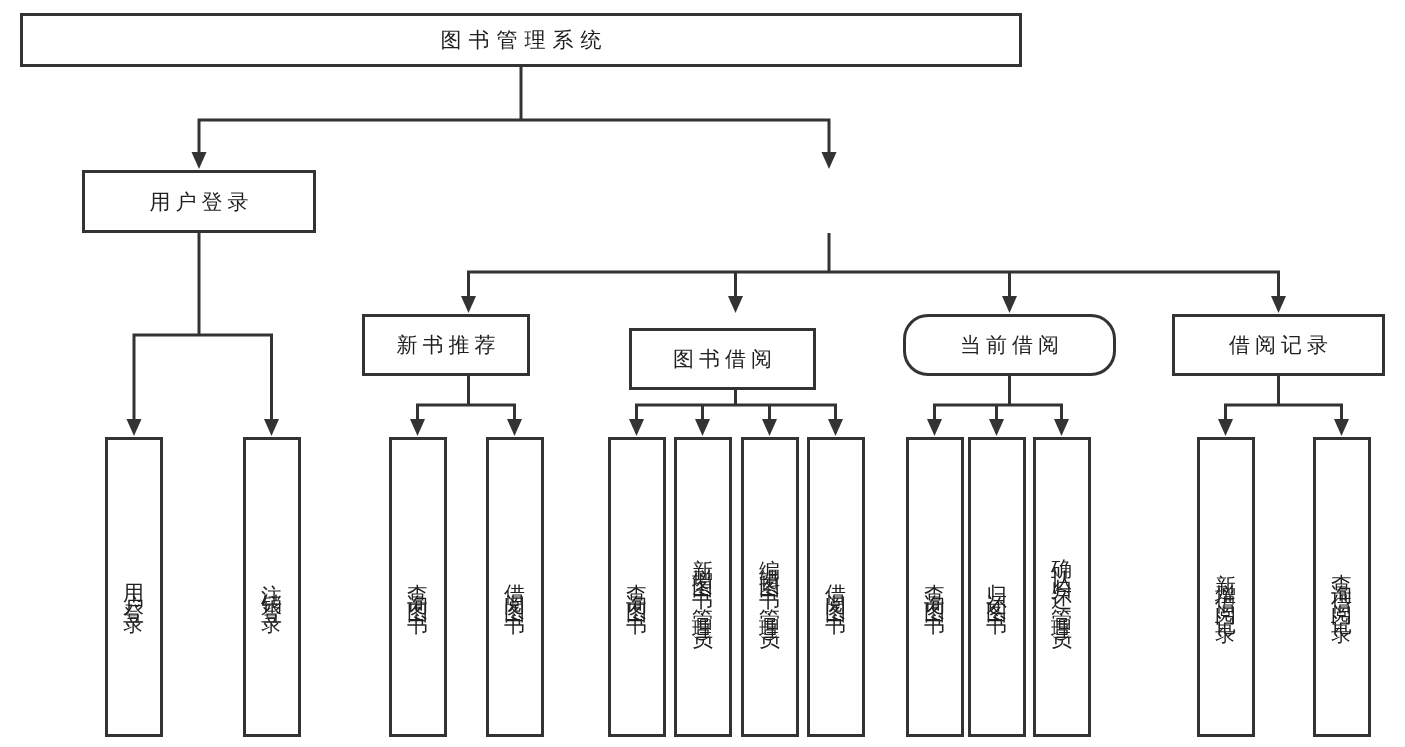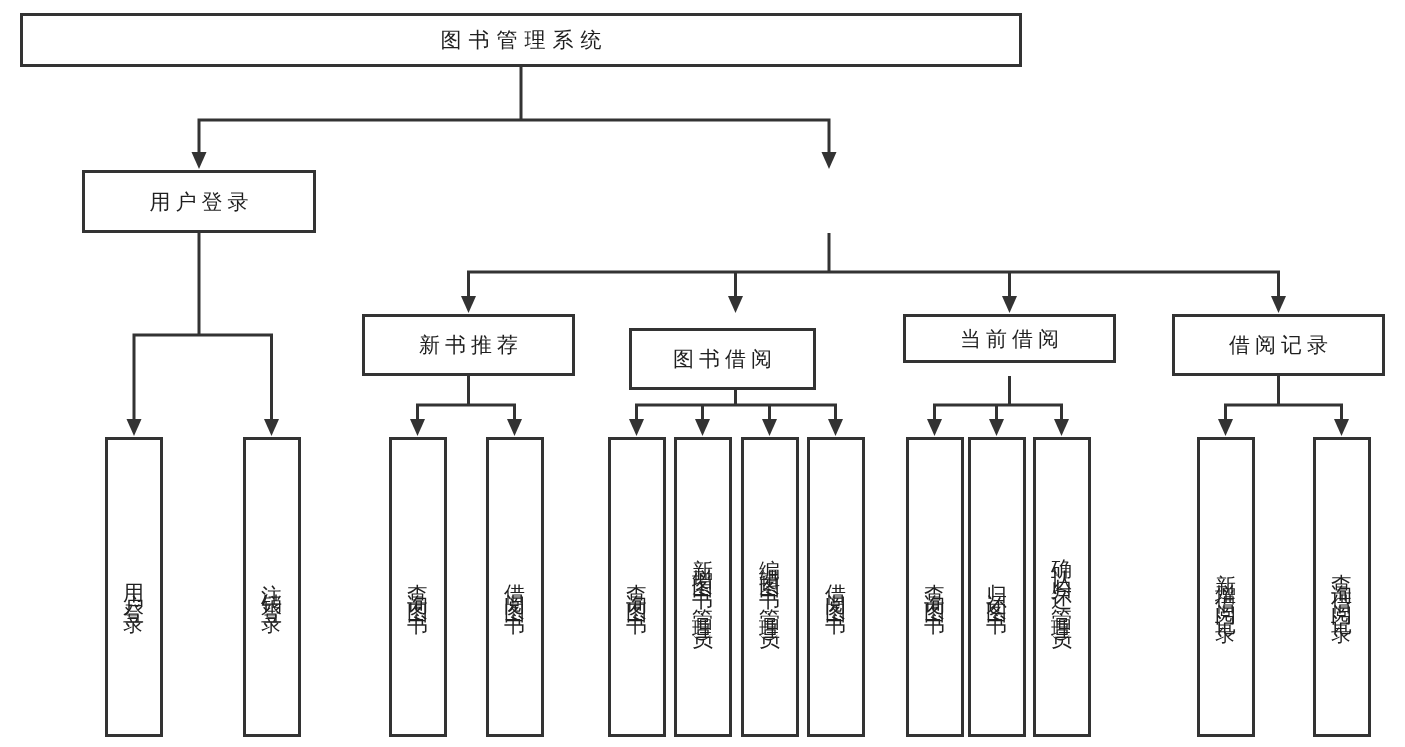--- a/index.html
+++ b/index.html
@@ -80,27 +80,27 @@
   </svg>
 
   <div class="box" style="left:20px; top:13px; width:1002px; height:54px;">
     <span class="label-h root">图书管理系统</span>
   </div>
 
   <div class="box" style="left:82px; top:170px; width:234px; height:63px;">
     <span class="label-h">用户登录</span>
   </div>
 
-  <div class="box" style="left:362px; top:314px; width:213px; height:62px;">
+  <div class="box" style="left:362px; top:314px; width:168px; height:62px;">
     <span class="label-h">新书推荐</span>
   </div>
   <div class="box" style="left:629px; top:328px; width:187px; height:62px;">
     <span class="label-h">图书借阅</span>
   </div>
-  <div class="box" style="left:903px; top:314px; width:213px; height:49px;">
+  <div class="box" style="left:903px; top:314px; width:213px; height:62px;border-radius:25px;">
     <span class="label-h">当前借阅</span>
   </div>
   <div class="box" style="left:1172px; top:314px; width:213px; height:62px;">
     <span class="label-h">借阅记录</span>
   </div>
 
   <div class="box v-box" style="left:105px; top:437px; width:58px; height:300px;">用户登录</div>
   <div class="box v-box" style="left:243px; top:437px; width:58px; height:300px;">注销登录</div>
 
   <div class="box v-box" style="left:389px; top:437px; width:58px; height:300px;">查询图书</div>

